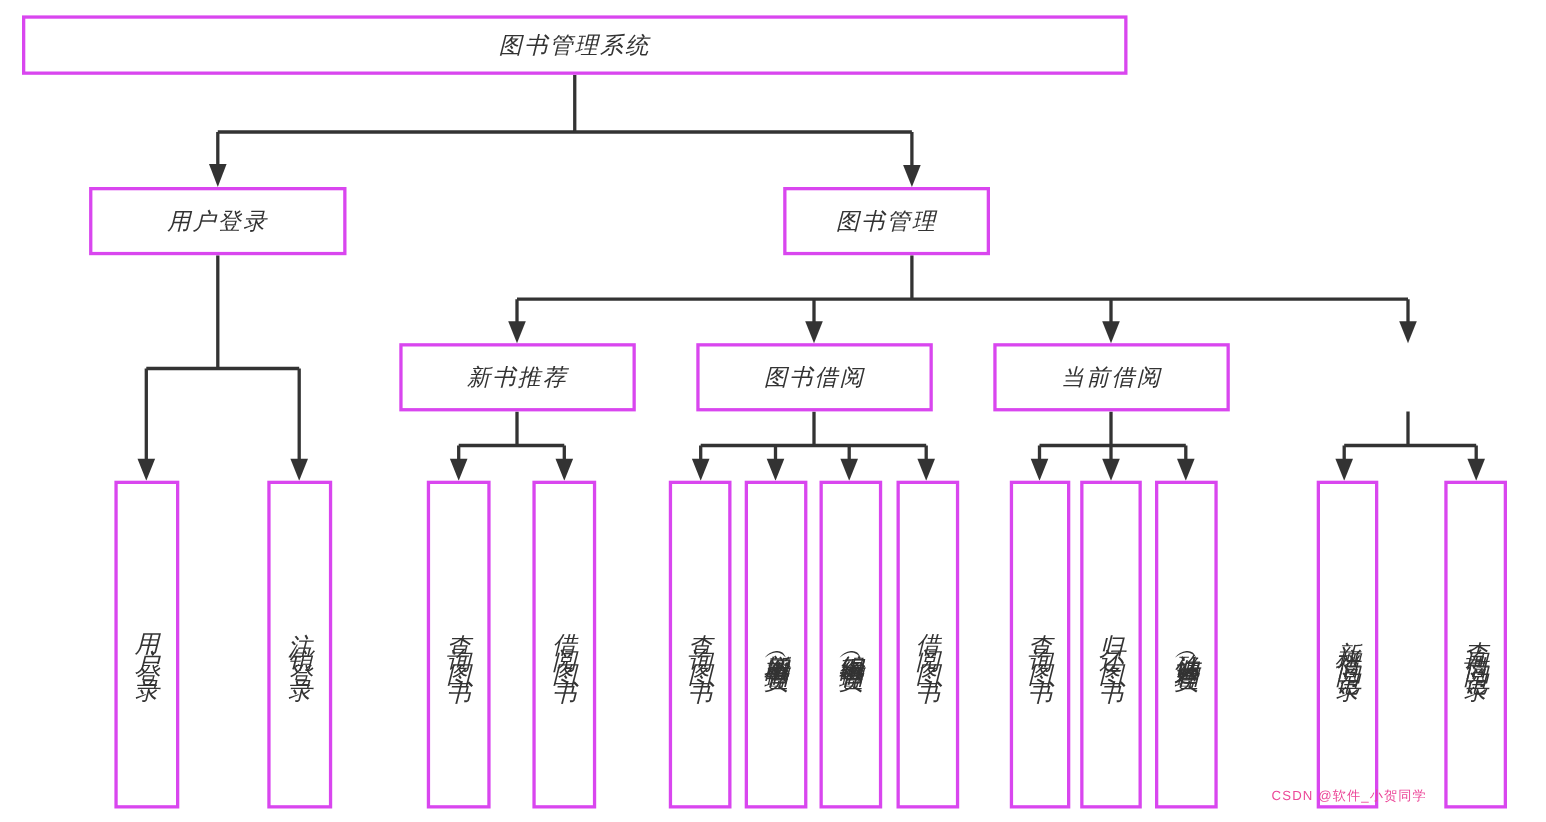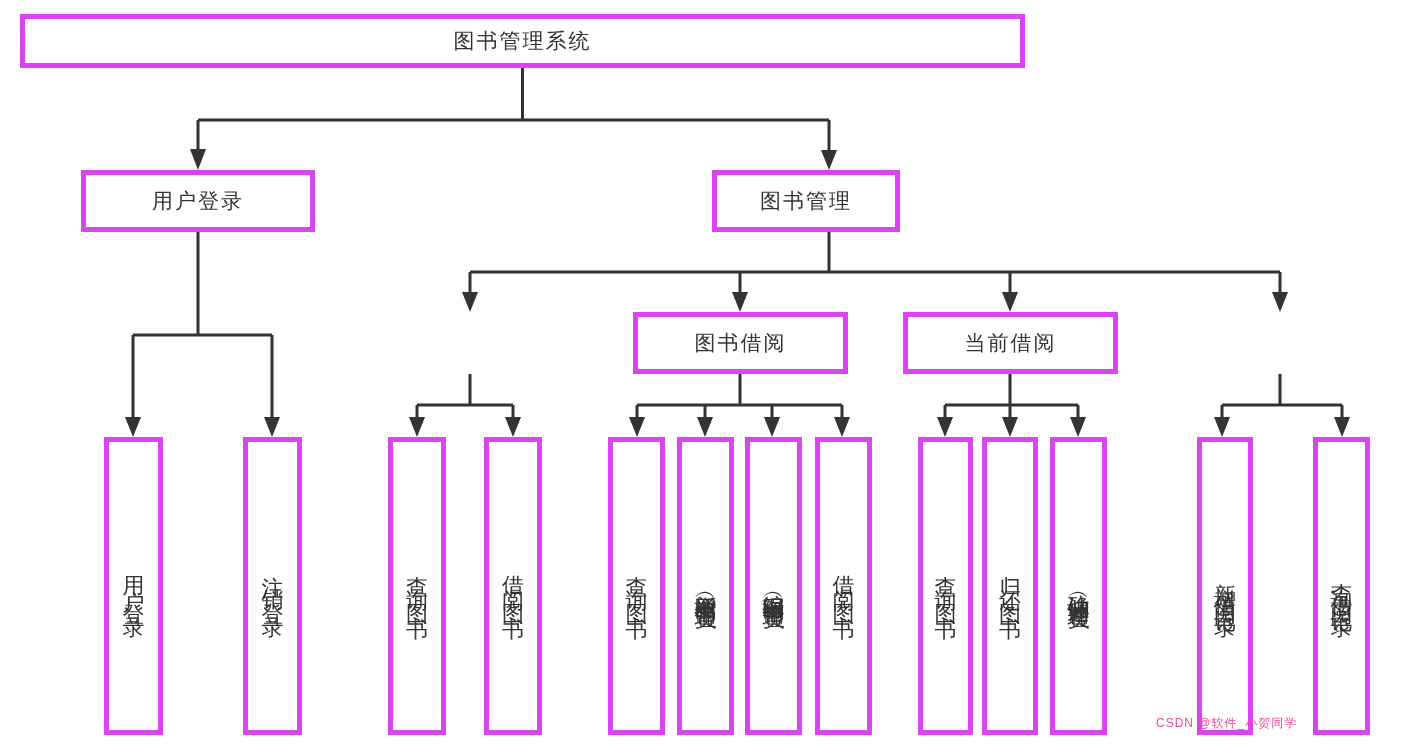--- a/index.html
+++ b/index.html
@@ -7,27 +7,28 @@
     position:relative;
     width:1405px;height:747px;
     background:#ffffff;
     font-family:"Liberation Sans","DejaVu Sans",sans-serif;
     overflow:hidden;
   }
   #wires{position:absolute;left:0;top:0;z-index:1;}
   .node{
     position:absolute;
     box-sizing:border-box;
-    border:5px solid #d946ef;
+    border:3px solid #d946ef;
     background:#ffffff;
     color:#333333;
     display:flex;
     align-items:center;
     justify-content:center;
     z-index:2;
+    font-style:italic;
   }
   .h-node{font-size:21px;letter-spacing:2px;}
   .v-node{font-size:22px;}
   .v-node span{
     writing-mode:vertical-rl;
     text-orientation:mixed;
     line-height:1;
   }
   .ls-wide span{letter-spacing:14px;}
   .ls-mid span{letter-spacing:7px;}
@@ -91,20 +92,23 @@
     <span>图书管理系统</span>
   </div>
 
   <div class="node h-node" style="left:81px;top:170px;width:234px;height:62px">
     <span>用户登录</span>
   </div>
   <div class="node h-node" style="left:712px;top:170px;width:188px;height:62px">
     <span>图书管理</span>
   </div>
 
+  <div class="node h-node" style="left:363px;top:312px;width:215px;height:62px">
+    <span>新书推荐</span>
+  </div>
   <div class="node h-node" style="left:903px;top:312px;width:215px;height:62px">
     <span>当前借阅</span>
   </div>
   <div class="node h-node" style="left:633px;top:312px;width:215px;height:62px">
     <span>图书借阅</span>
   </div>
 
   <div class="node v-node ls-wide" style="left:104px;top:437px;width:59px;height:298px">
     <span>用户登录</span>
   </div>

